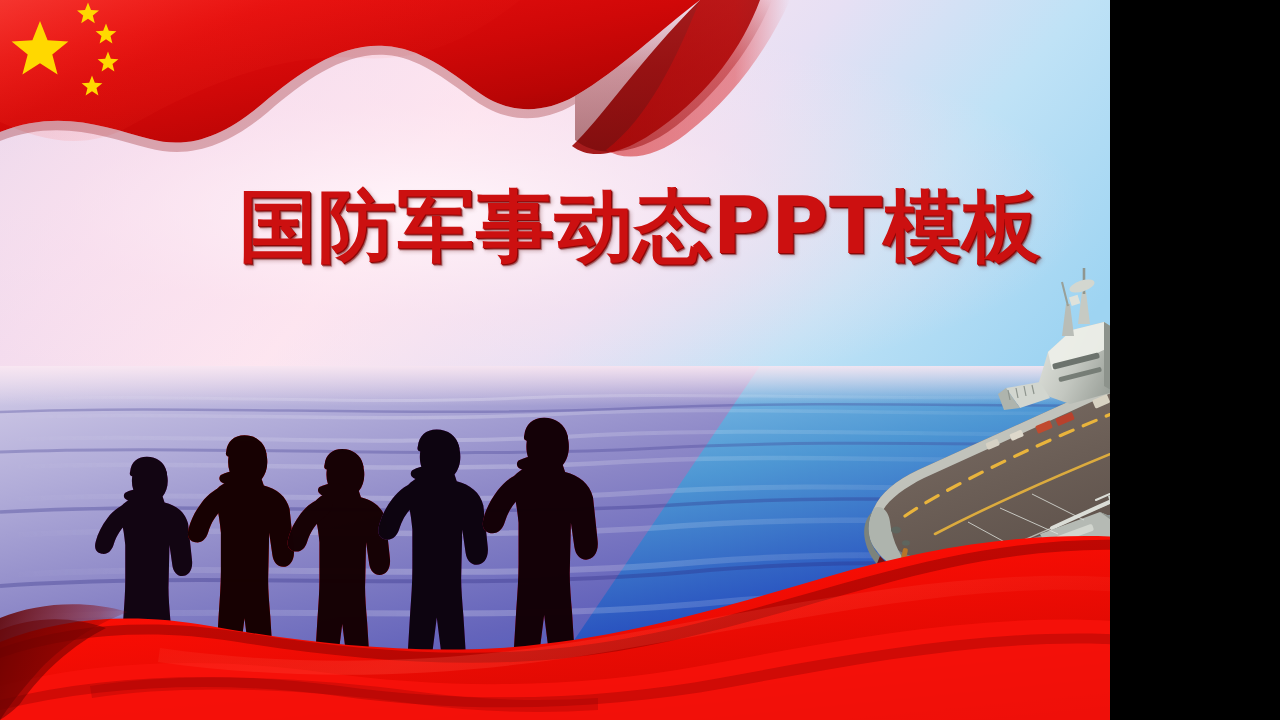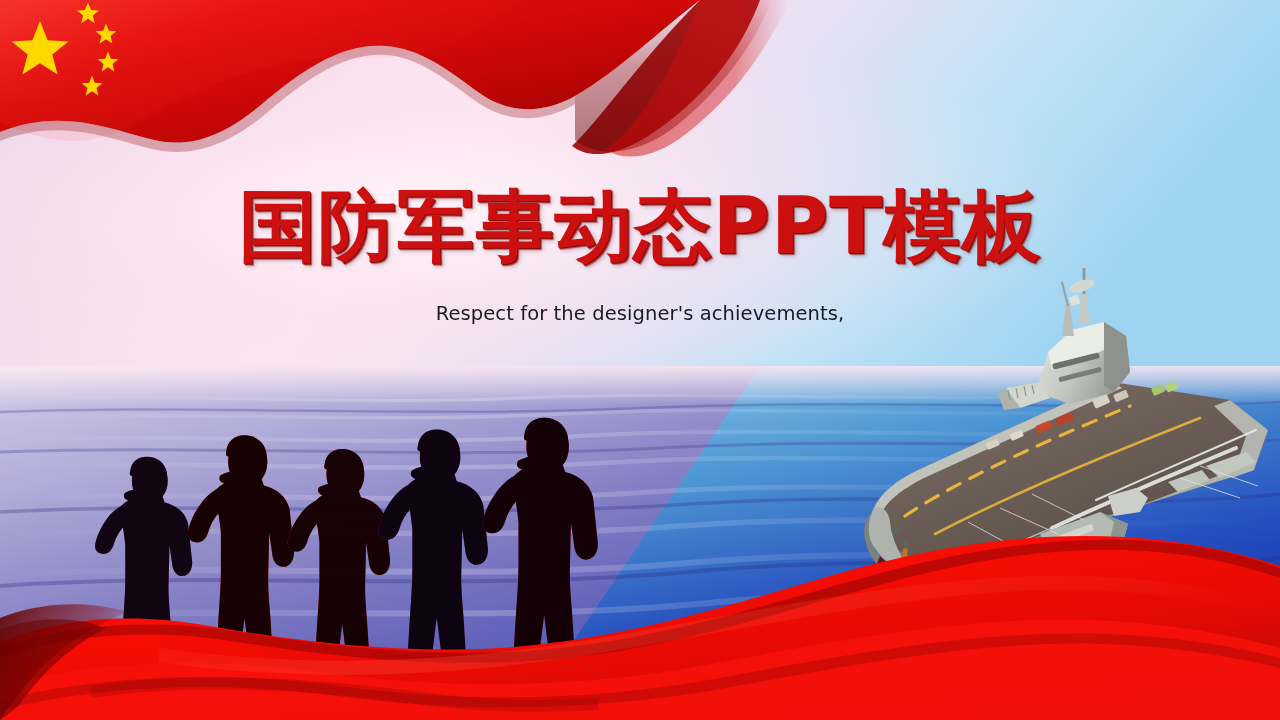--- a/index.html
+++ b/index.html
@@ -3,21 +3,21 @@
 <meta charset="utf-8">
 <title>Defense Military PPT Template Cover</title>
 <style>
   html, body {
     margin: 0;
     padding: 0;
     background: #000;
   }
   #slide {
     position: relative;
-    width: 1280px;
+    width: 1110px;
     height: 720px;
     overflow: hidden;
     font-family: "Liberation Sans", "DejaVu Sans", sans-serif;
     background: #f0abfc;
   }
   .layer { position: absolute; inset: 0; }
   svg.layer { display: block; width: 1280px; height: 720px; }
 
   
   #title-block {
@@ -522,16 +522,15 @@
 
     <path d="M90,686 C180,672 300,676 420,692 C480,700 540,702 598,698
              L598,710 C538,714 476,712 416,704 C298,688 180,684 92,698 Z" fill="#8b0403" opacity="0.28"></path>
   </svg>
 
   <div id="title-block">
     <span id="main-title">国防军事动态PPT模板</span>
   </div>
 
   <div id="subtitle-block">
-    <div class="subtitle-line">Respect for the designer's achievements,</div>
   </div>
 
 </div>
 
 </body></html>

